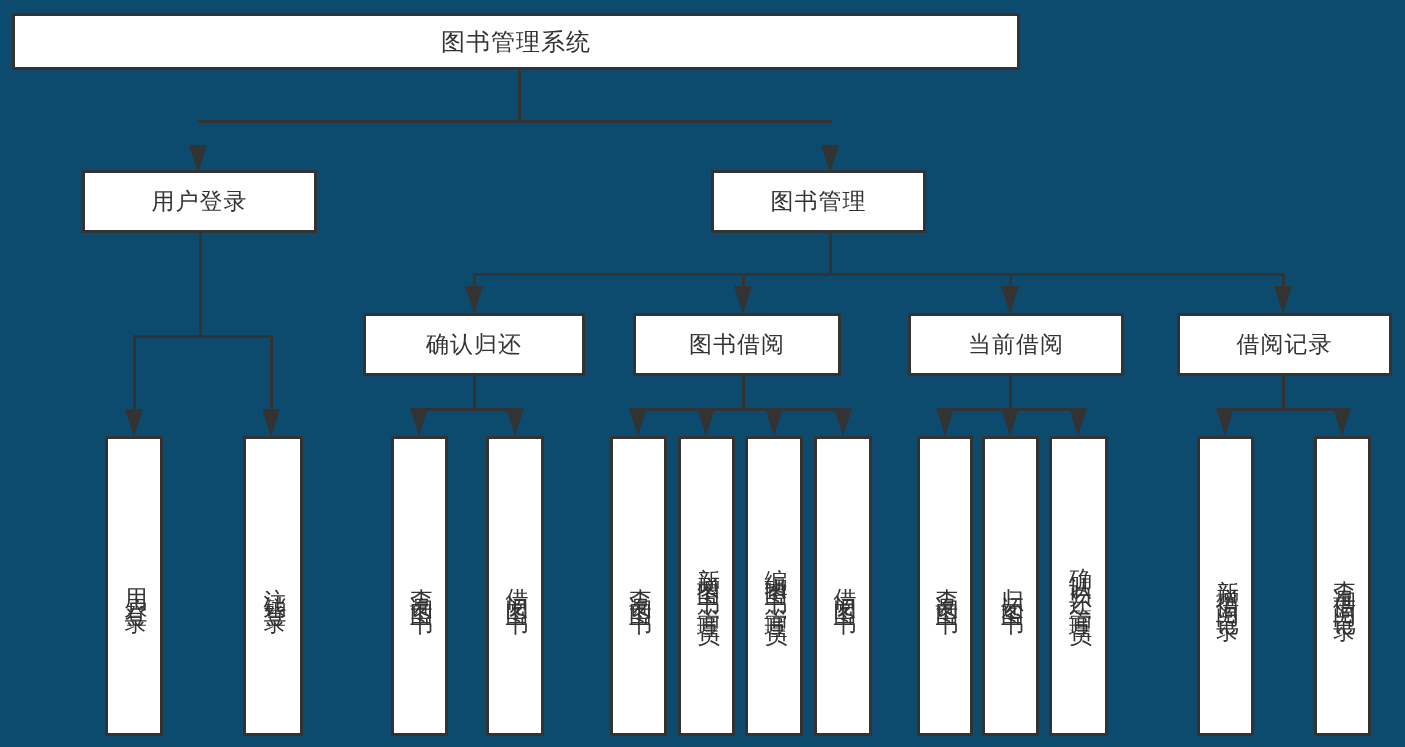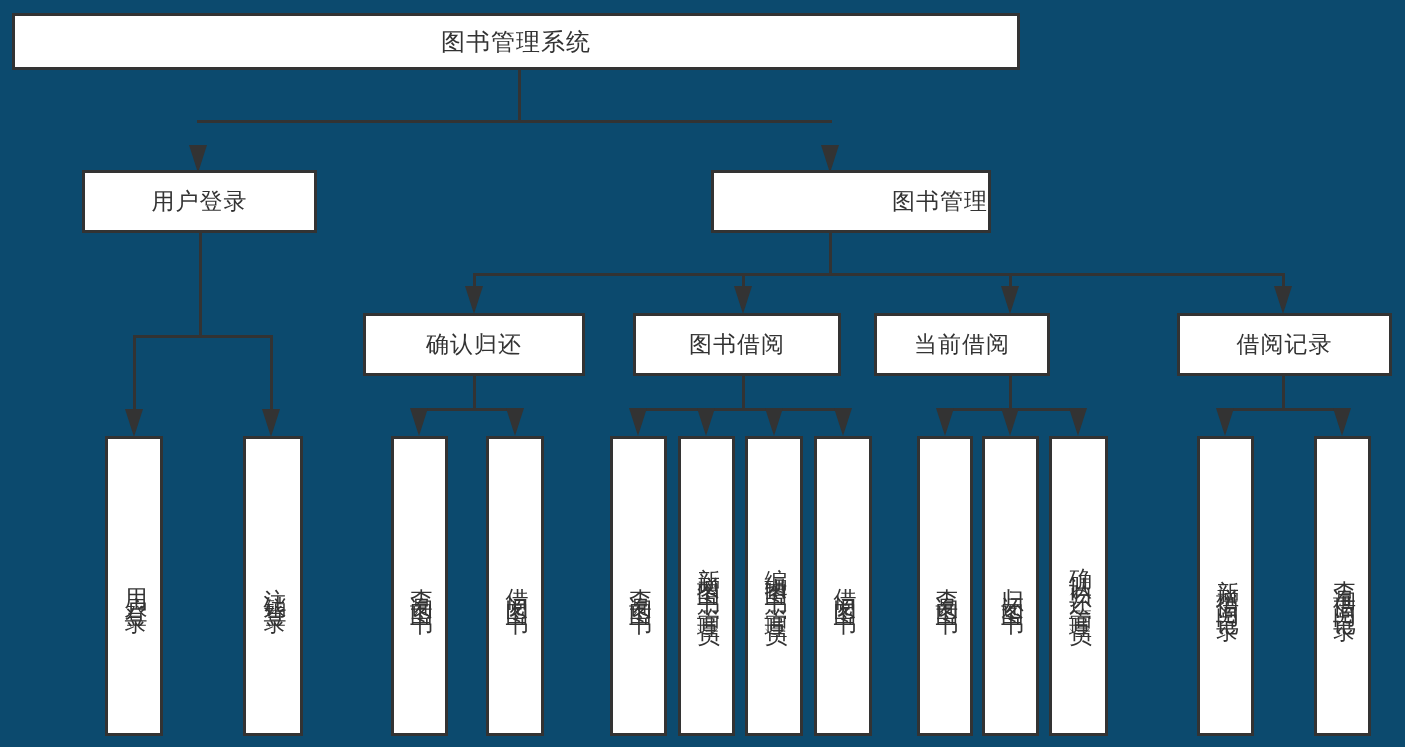--- a/index.html
+++ b/index.html
@@ -48,31 +48,31 @@
 
 <div id="canvas">
 
   <div class="hbox root">
     <span>图书管理系统</span>
   </div>
 
   <div class="hbox lvl2" style="left:82px;width:235px;">
     <span>用户登录</span>
   </div>
-  <div class="hbox lvl2" style="left:711px;width:280px;justify-content:flex-end;">
+  <div class="hbox lvl2" style="left:711px;width:215px;">
     <span>图书管理</span>
   </div>
 
   <div class="hbox lvl3" style="left:363px;width:222px;">
     <span>确认归还</span>
   </div>
   <div class="hbox lvl3" style="left:633px;width:208px;">
     <span>图书借阅</span>
   </div>
-  <div class="hbox lvl3" style="left:874px;width:176px;">
+  <div class="hbox lvl3" style="left:908px;width:216px;">
     <span>当前借阅</span>
   </div>
   <div class="hbox lvl3" style="left:1177px;width:215px;">
     <span>借阅记录</span>
   </div>
 
   <div class="vbox" style="left:105px;width:58px;">
     <span class="vtext">用户登录</span>
   </div>
   <div class="vbox" style="left:243px;width:60px;">

